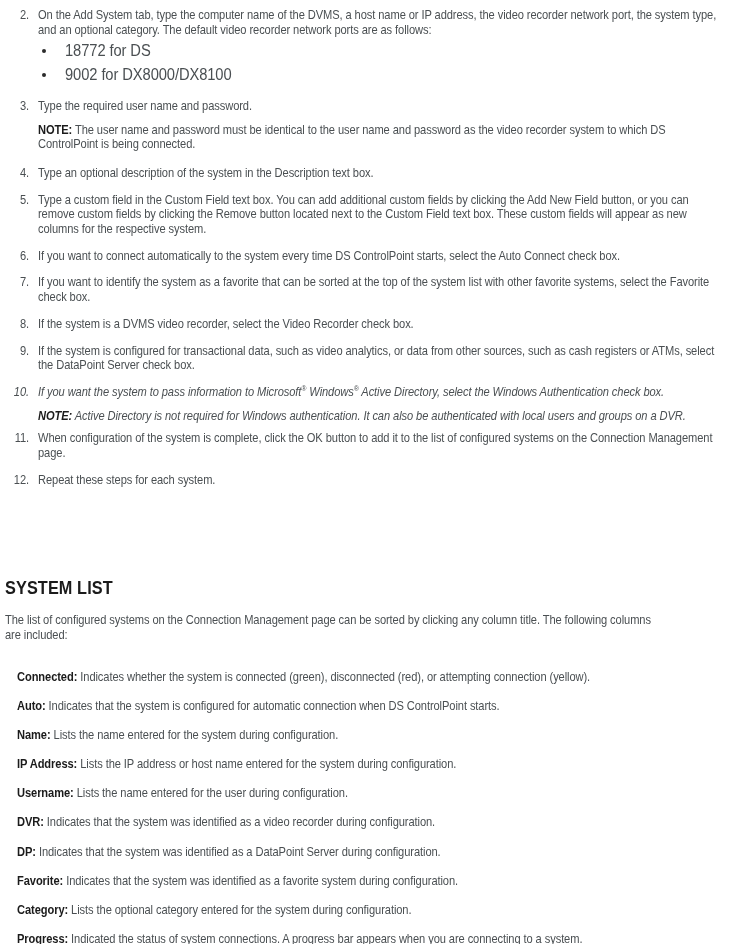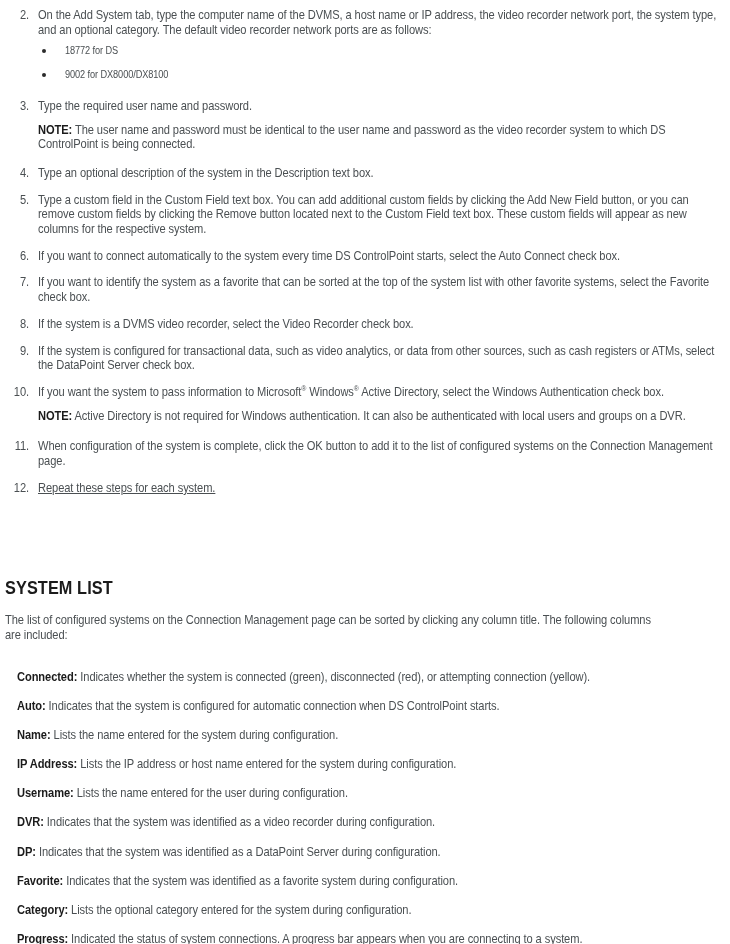--- a/index.html
+++ b/index.html
@@ -60,21 +60,21 @@
   
   .bullets {
     list-style: none;
     margin: 7px 0 6px 0;
     padding: 0;
   }
   .bullet-item {
     position: relative;
     padding-left: 27px;
     margin-bottom: 9px;
-    font-size: 10px;
+    font-size: 16px;
     line-height: 14.7px;
     letter-spacing: -0.1px;
   }
   .bullet-item:last-child { margin-bottom: 12px; }
   .bullet-dot {
     position: absolute;
     left: 4px;
     top: 5px;
     width: 4px;
     height: 4px;
@@ -210,34 +210,34 @@
     <li class="proc-item" style="margin-top:12px; margin-bottom:6px;">
       <span class="proc-num">8.</span>
       <div class="proc-body">If the system is a DVMS video recorder, select the Video Recorder check box.</div>
     </li>
 
     <li class="proc-item" style="margin-top:12px; margin-bottom:6px;">
       <span class="proc-num">9.</span>
       <div class="proc-body">If the system is configured for transactional data, such as video analytics, or data from other sources, such as cash registers or ATMs, select the DataPoint Server check box.</div>
     </li>
 
-    <li class="proc-item" style="margin-top:12px; margin-bottom:4px;">
+    <li class="proc-item" style="margin-top:12px; margin-bottom:4px;font-style:italic;">
       <span class="proc-num">10.</span>
       <div class="proc-body"><span>If you want the system to pass information to Microsoft</span><sup>®</sup><span> Windows</span><sup>®</sup><span> Active Directory, select the Windows Authentication check box.</span></div>
       <div class="note" style="margin-top:9px; margin-bottom:0;">
         <span class="note-label">NOTE:</span><span>  Active Directory is not required for Windows authentication. It can also be authenticated with local users and groups on a DVR.</span>
       </div>
     </li>
 
-    <li class="proc-item" style="margin-top:16px; margin-bottom:6px;">
+    <li class="proc-item" style="margin-top:8px; margin-bottom:6px;">
       <span class="proc-num">11.</span>
       <div class="proc-body">When configuration of the system is complete, click the OK button to add it to the list of configured systems on the Connection Management page.</div>
     </li>
 
-    <li class="proc-item" style="margin-top:12px; margin-bottom:0;text-decoration:underline;">
+    <li class="proc-item" style="margin-top:12px; margin-bottom:0;">
       <span class="proc-num">12.</span>
       <div class="proc-body">Repeat these steps for each system.</div>
     </li>
   </ol>
 
   <h1 class="section-heading abs" style="left:5px; top:578px;">SYSTEM LIST</h1>
 
   <p class="body-para abs" style="left:5px; top:613px; width:709px;">The list of configured systems on the Connection Management page can be sorted by clicking any column title. The following columns are included:</p>
 
   <ul class="deflist abs" style="left:5px; top:658px; width:712px;">

